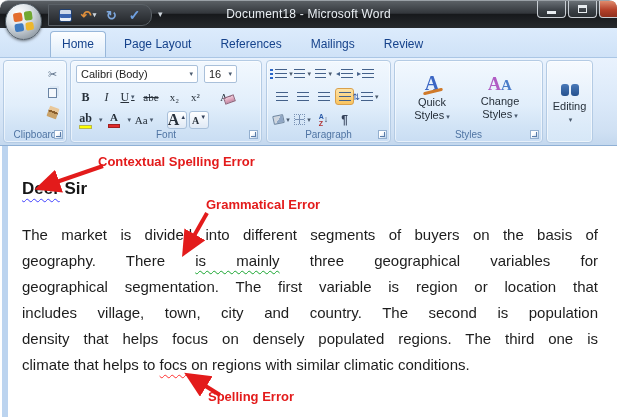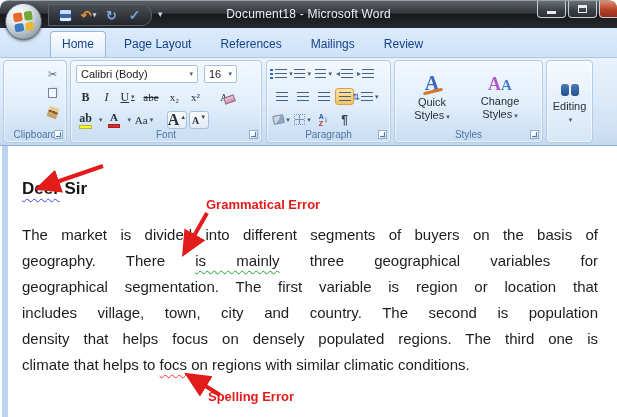--- a/index.html
+++ b/index.html
@@ -359,20 +359,21 @@
 
     <div class="doc-body">
       <div class="bline">The market is divided into different segments of buyers on the basis of</div>
       <div class="bline"><span>geography. There </span><span class="wavy wavy-green">is mainly</span><span> three geographical variables for</span></div>
       <div class="bline">geographical segmentation. The first variable is region or location that</div>
       <div class="bline">includes village, town, city and country. The second is population</div>
       <div class="bline">density that helps focus on densely populated regions. The third one is</div>
       <div class="bline last"><span>climate that helps to </span><span class="wavy wavy-red">focs</span><span> on regions with similar climatic conditions.</span></div>
     </div>
 
+    <div class="annot annot-1">Contextual Spelling Error</div>
     <div class="annot annot-2">Grammatical Error</div>
     <div class="annot annot-3">Spelling Error</div>
 
     <svg class="arrows" viewBox="0 0 617 271" xmlns="http://www.w3.org/2000/svg">
       <defs>
         <marker id="ah" markerWidth="7" markerHeight="7" refX="4.5" refY="3" orient="auto">
           <path d="M0,0 L6.5,3 L0,6 z" fill="#e31b1b"></path>
         </marker>
       </defs>
       <line x1="103" y1="20" x2="42" y2="41" stroke="#e31b1b" stroke-width="4" marker-end="url(#ah)"></line>

